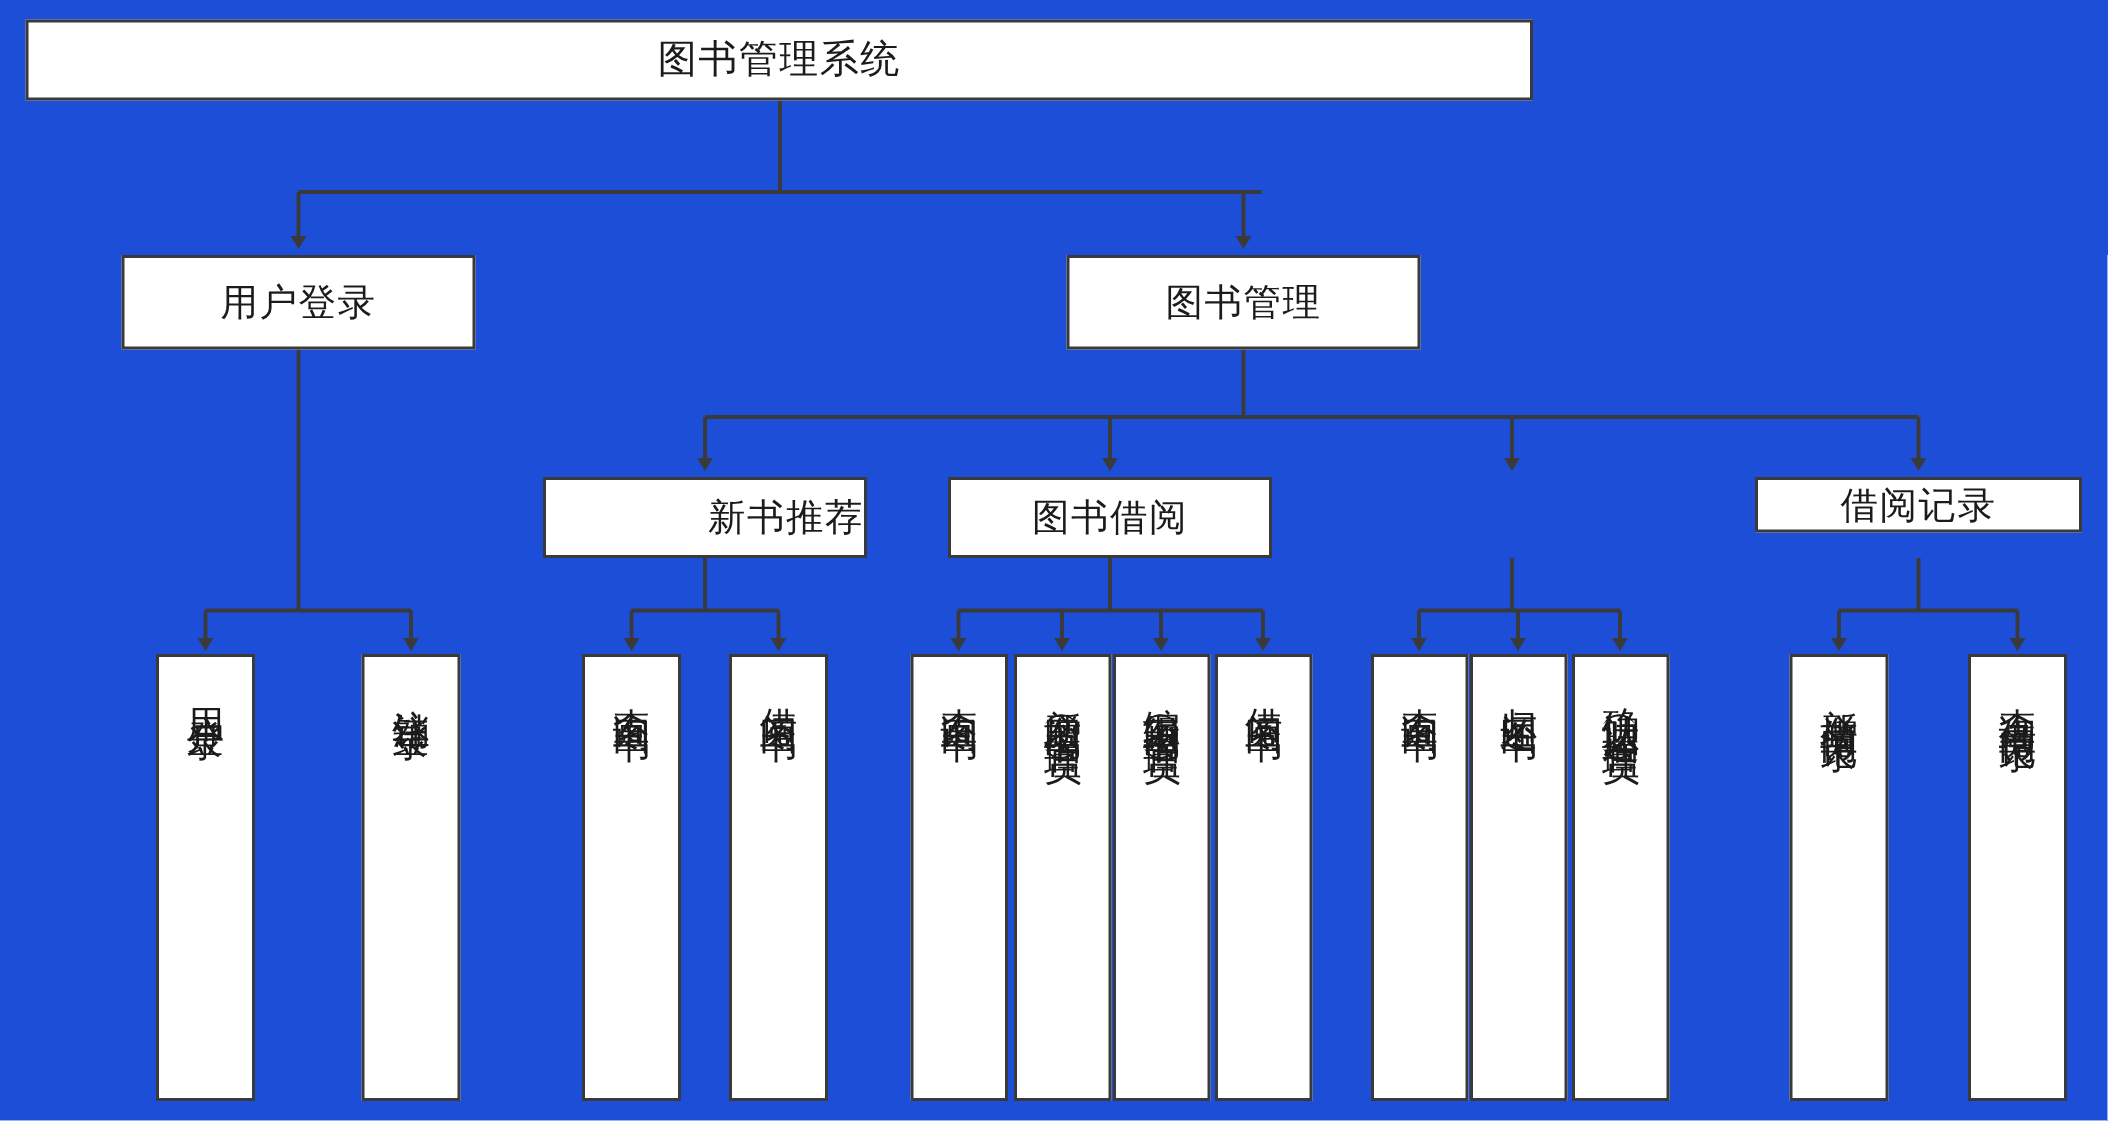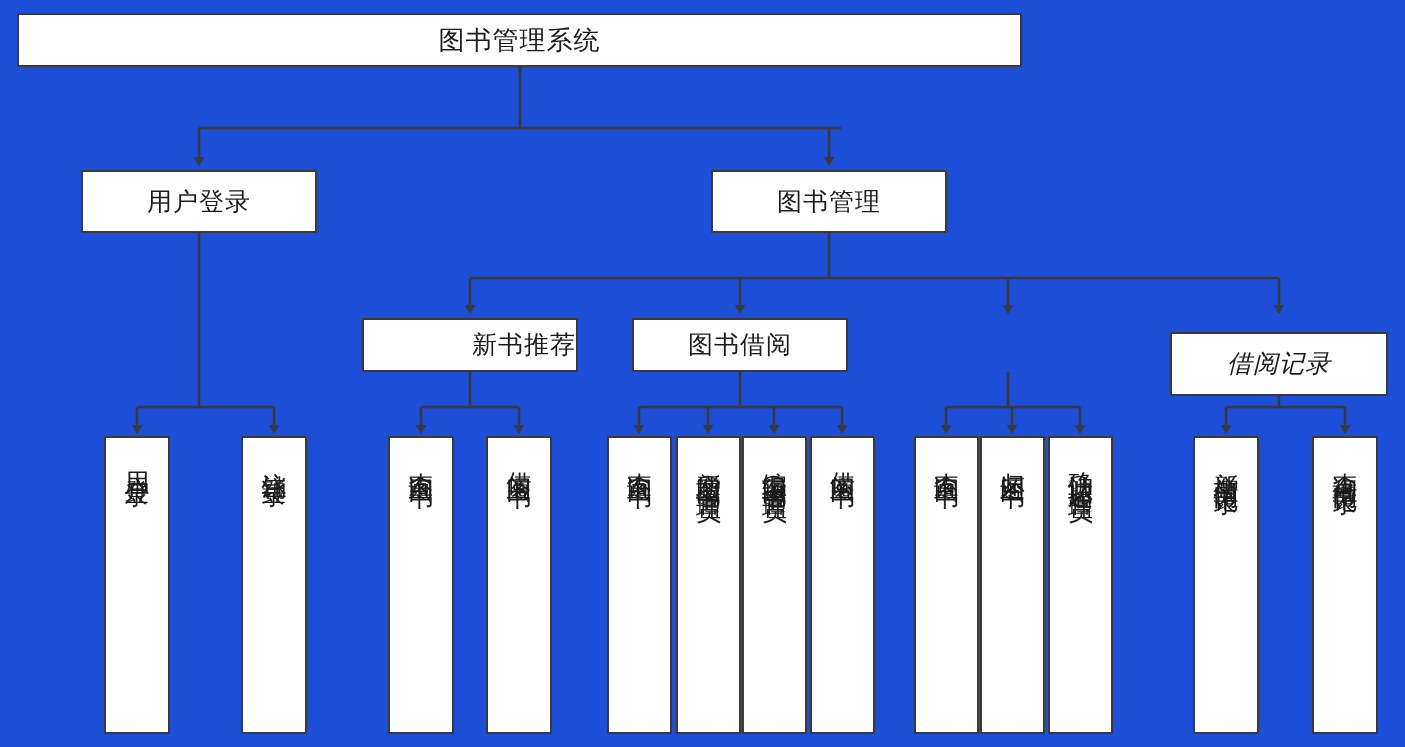--- a/index.html
+++ b/index.html
@@ -137,21 +137,21 @@
   <div class="node h" style="left:711px;top:170px;width:236px;height:63px;">
     <span class="label">图书管理</span>
   </div>
 
   <div class="node h" style="left:362px;top:318px;width:216px;height:54px;justify-content:flex-end;">
     <span class="label">新书推荐</span>
   </div>
   <div class="node h" style="left:632px;top:318px;width:216px;height:54px;">
     <span class="label">图书借阅</span>
   </div>
-  <div class="node h" style="left:1170px;top:332px;width:218px;height:64px;font-style:italic;">
+  <div class="node h" style="left:1170px;top:318px;width:218px;height:37px;">
     <span class="label">借阅记录</span>
   </div>
 
   <div class="node v" style="left:104px;top:436px;width:66px;height:298px;">
     <span class="label">用户登录</span>
   </div>
   <div class="node v" style="left:241px;top:436px;width:66px;height:298px;">
     <span class="label">注销登录</span>
   </div>
   <div class="node v" style="left:388px;top:436px;width:66px;height:298px;">

